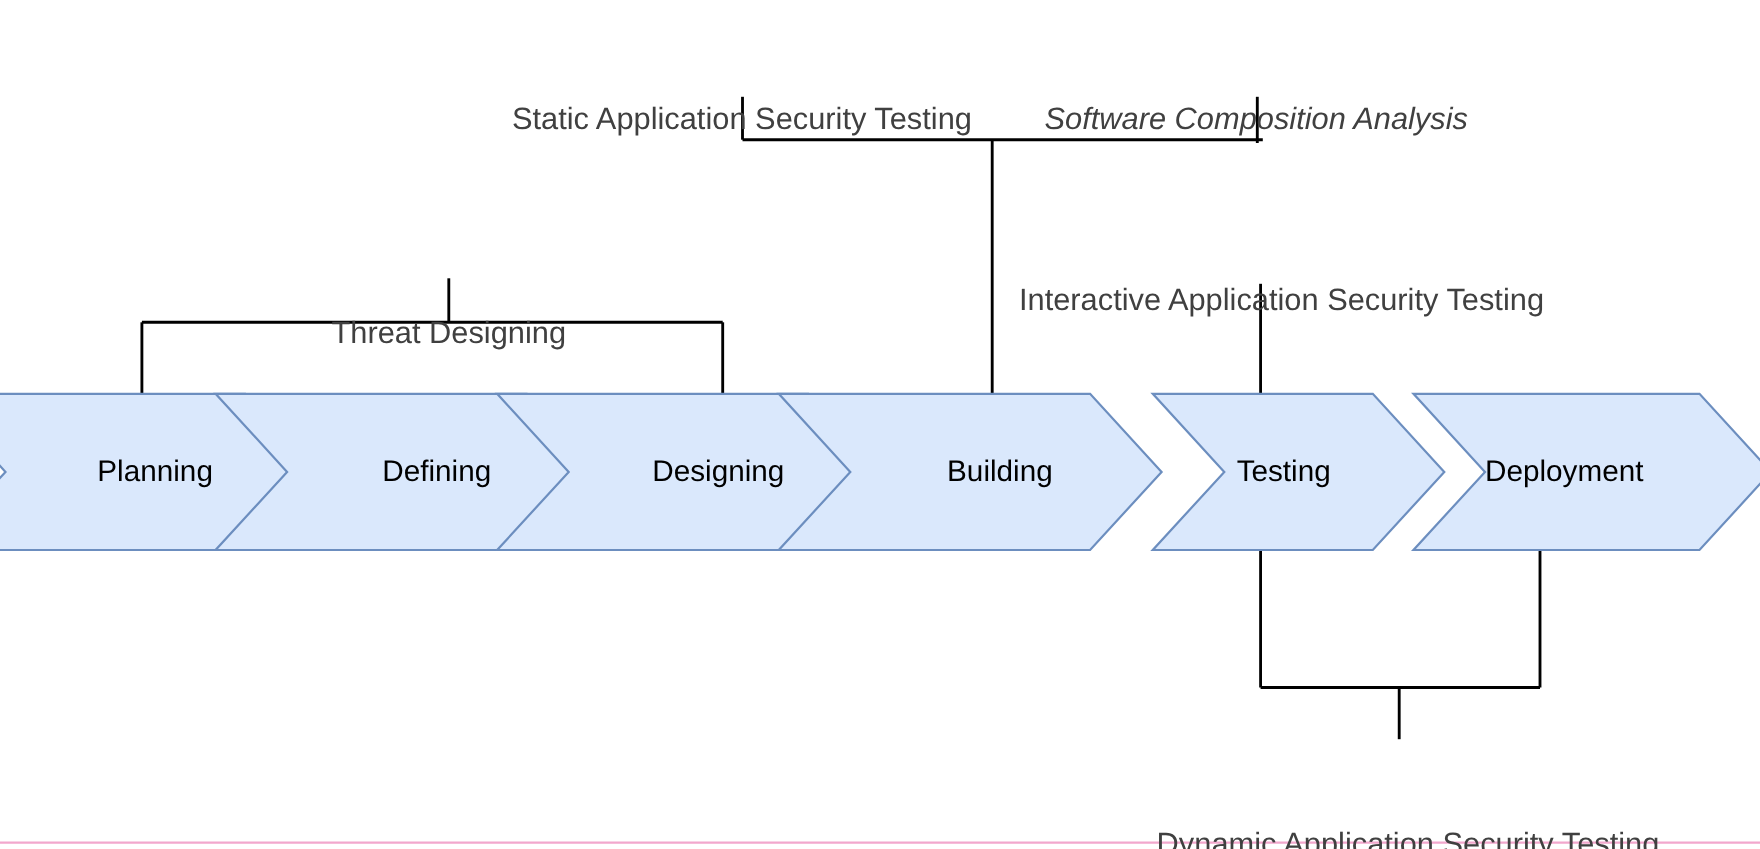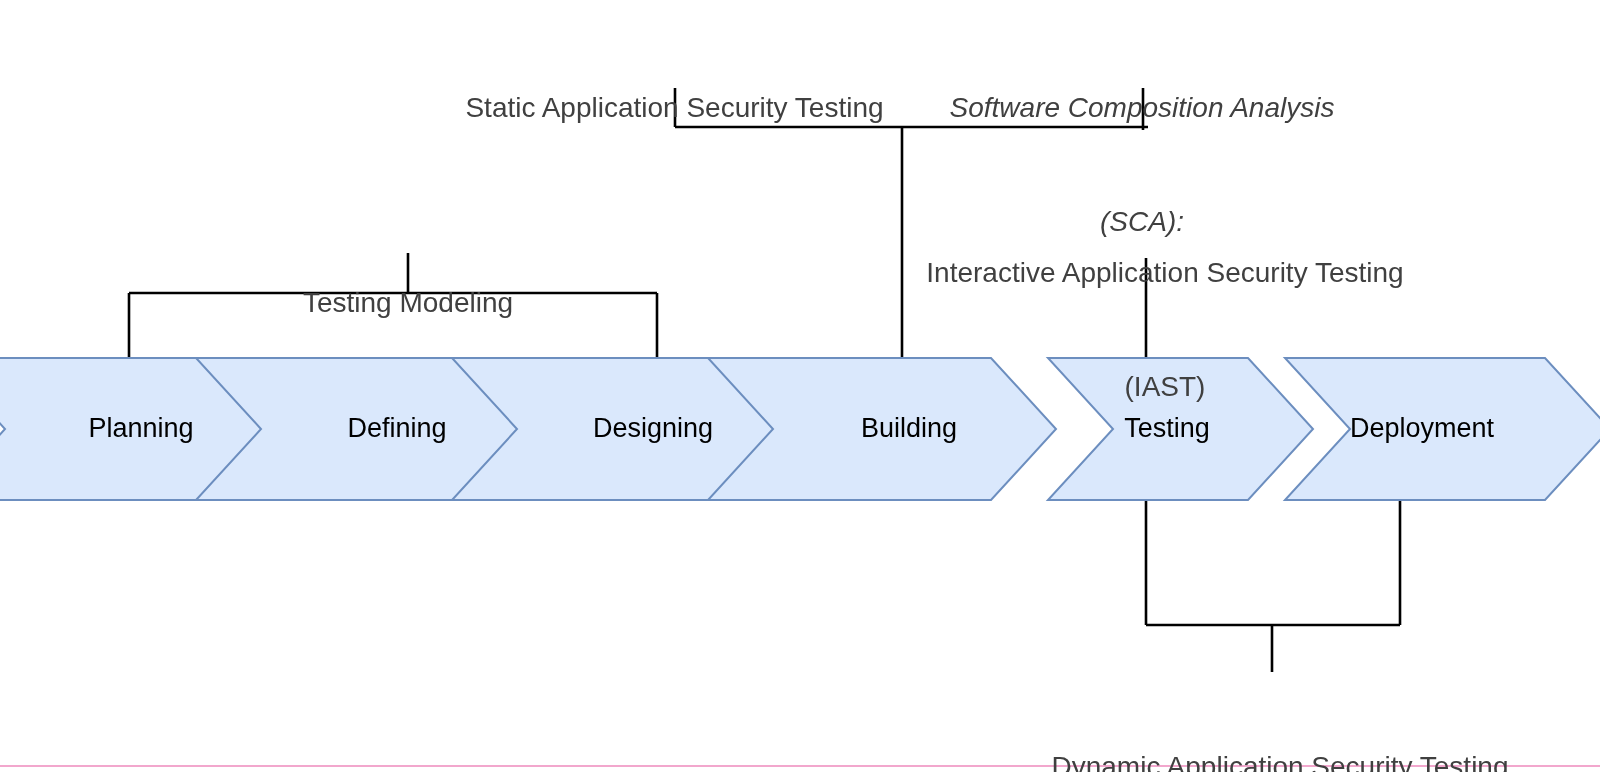--- a/index.html
+++ b/index.html
@@ -128,30 +128,28 @@
 
     <line class="rule-line" x1="0" y1="766" x2="1600" y2="766"></line>
   </svg>
 
   <div class="callout" style="left:447px; top:13px; width:455px;">
     <div>Static Application Security Testing</div>
   </div>
 
   <div class="callout" style="left:932px; top:13px; width:420px;font-style:italic;">
     <div>Software Composition Analysis</div>
-    <div>(SCA):</div>
   </div>
 
   <div class="callout" style="left:258px; top:208px; width:300px;">
-    <div>Testing Modeling</div>
+    <div>Threat Designing</div>
   </div>
 
   <div class="callout" style="left:905px; top:178px; width:520px;text-align:center;">
     <div>Interactive Application Security Testing</div>
-    <div>(IAST)</div>
   </div>
 
   <div class="callout" style="left:1030px; top:672px; width:500px;">
     <div>Dynamic Application Security Testing</div>
     
   </div>
 
 </div>
 
 </body></html>

